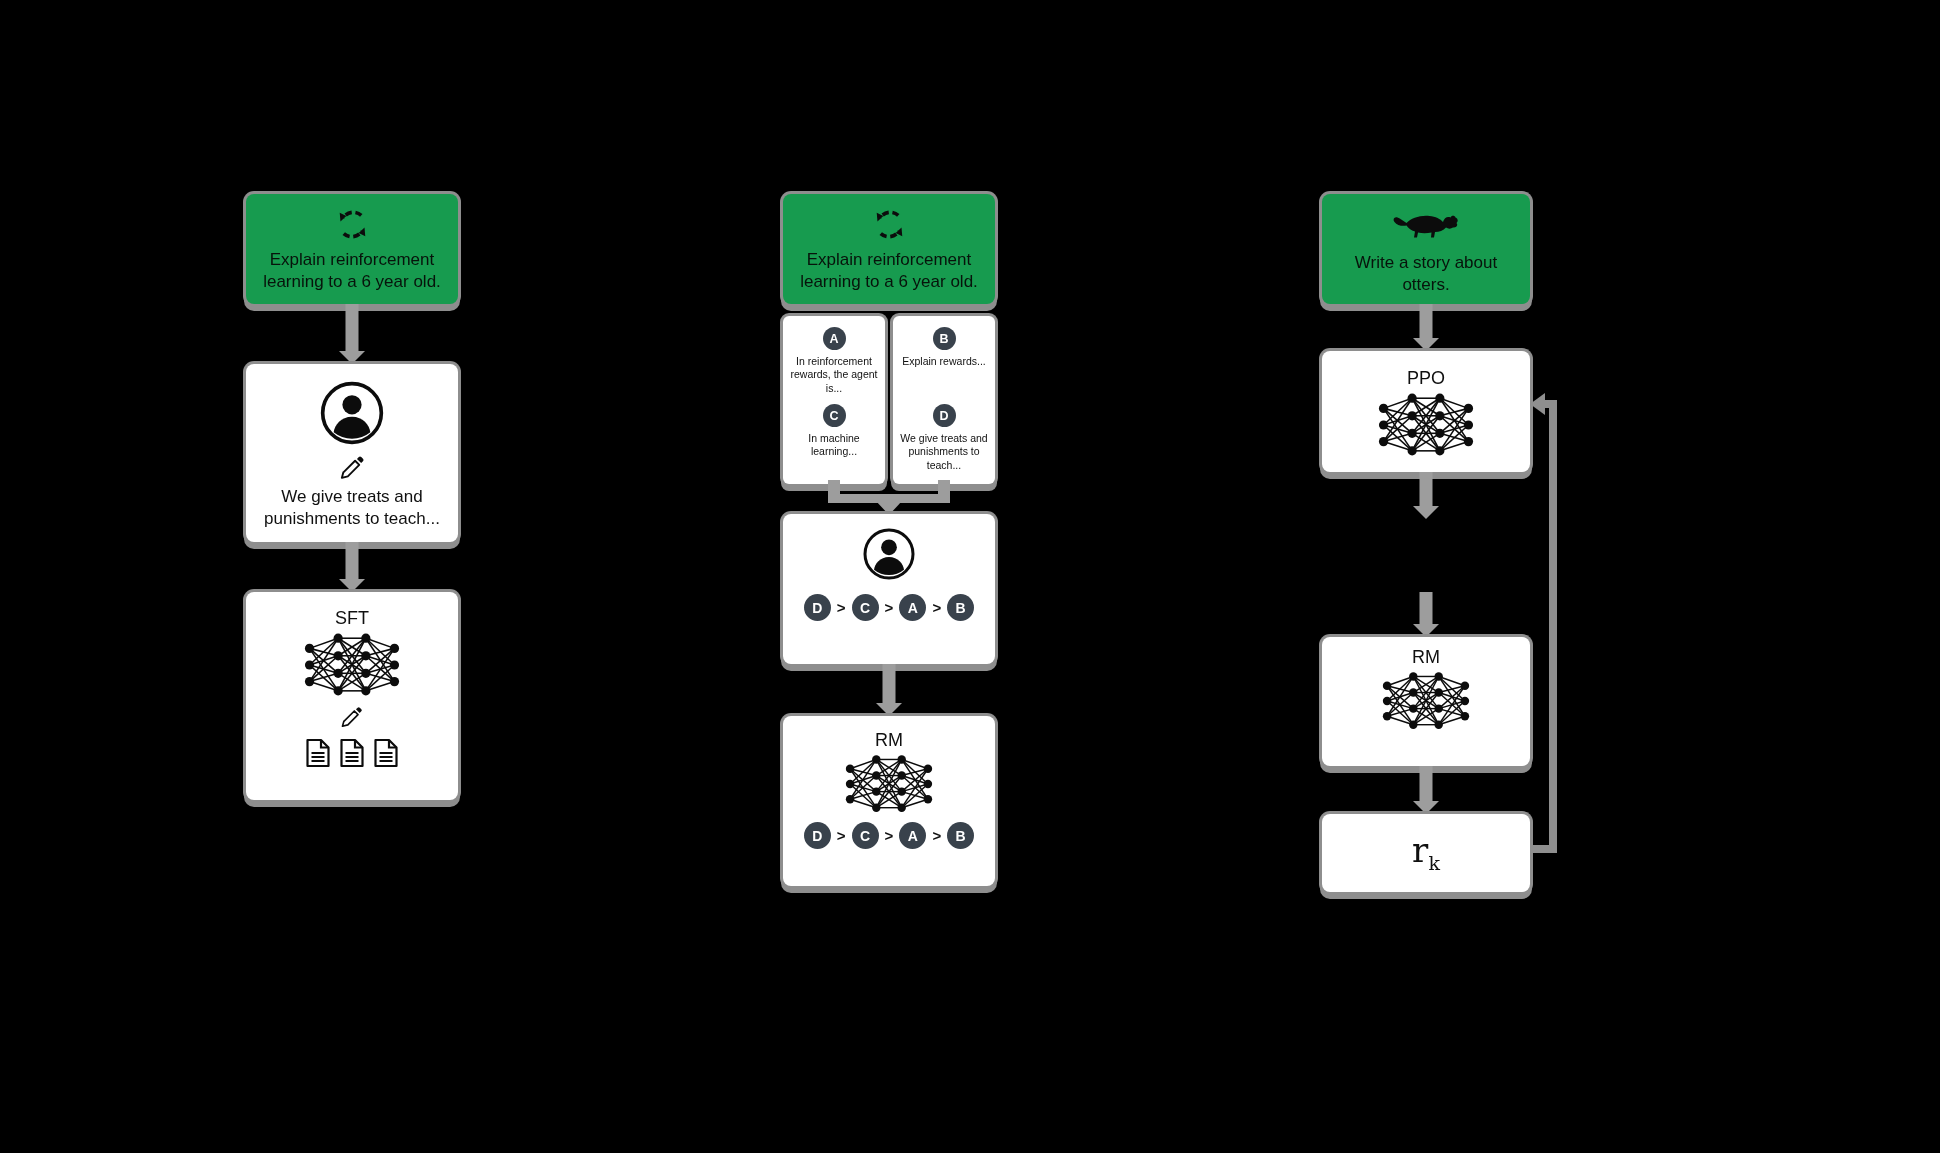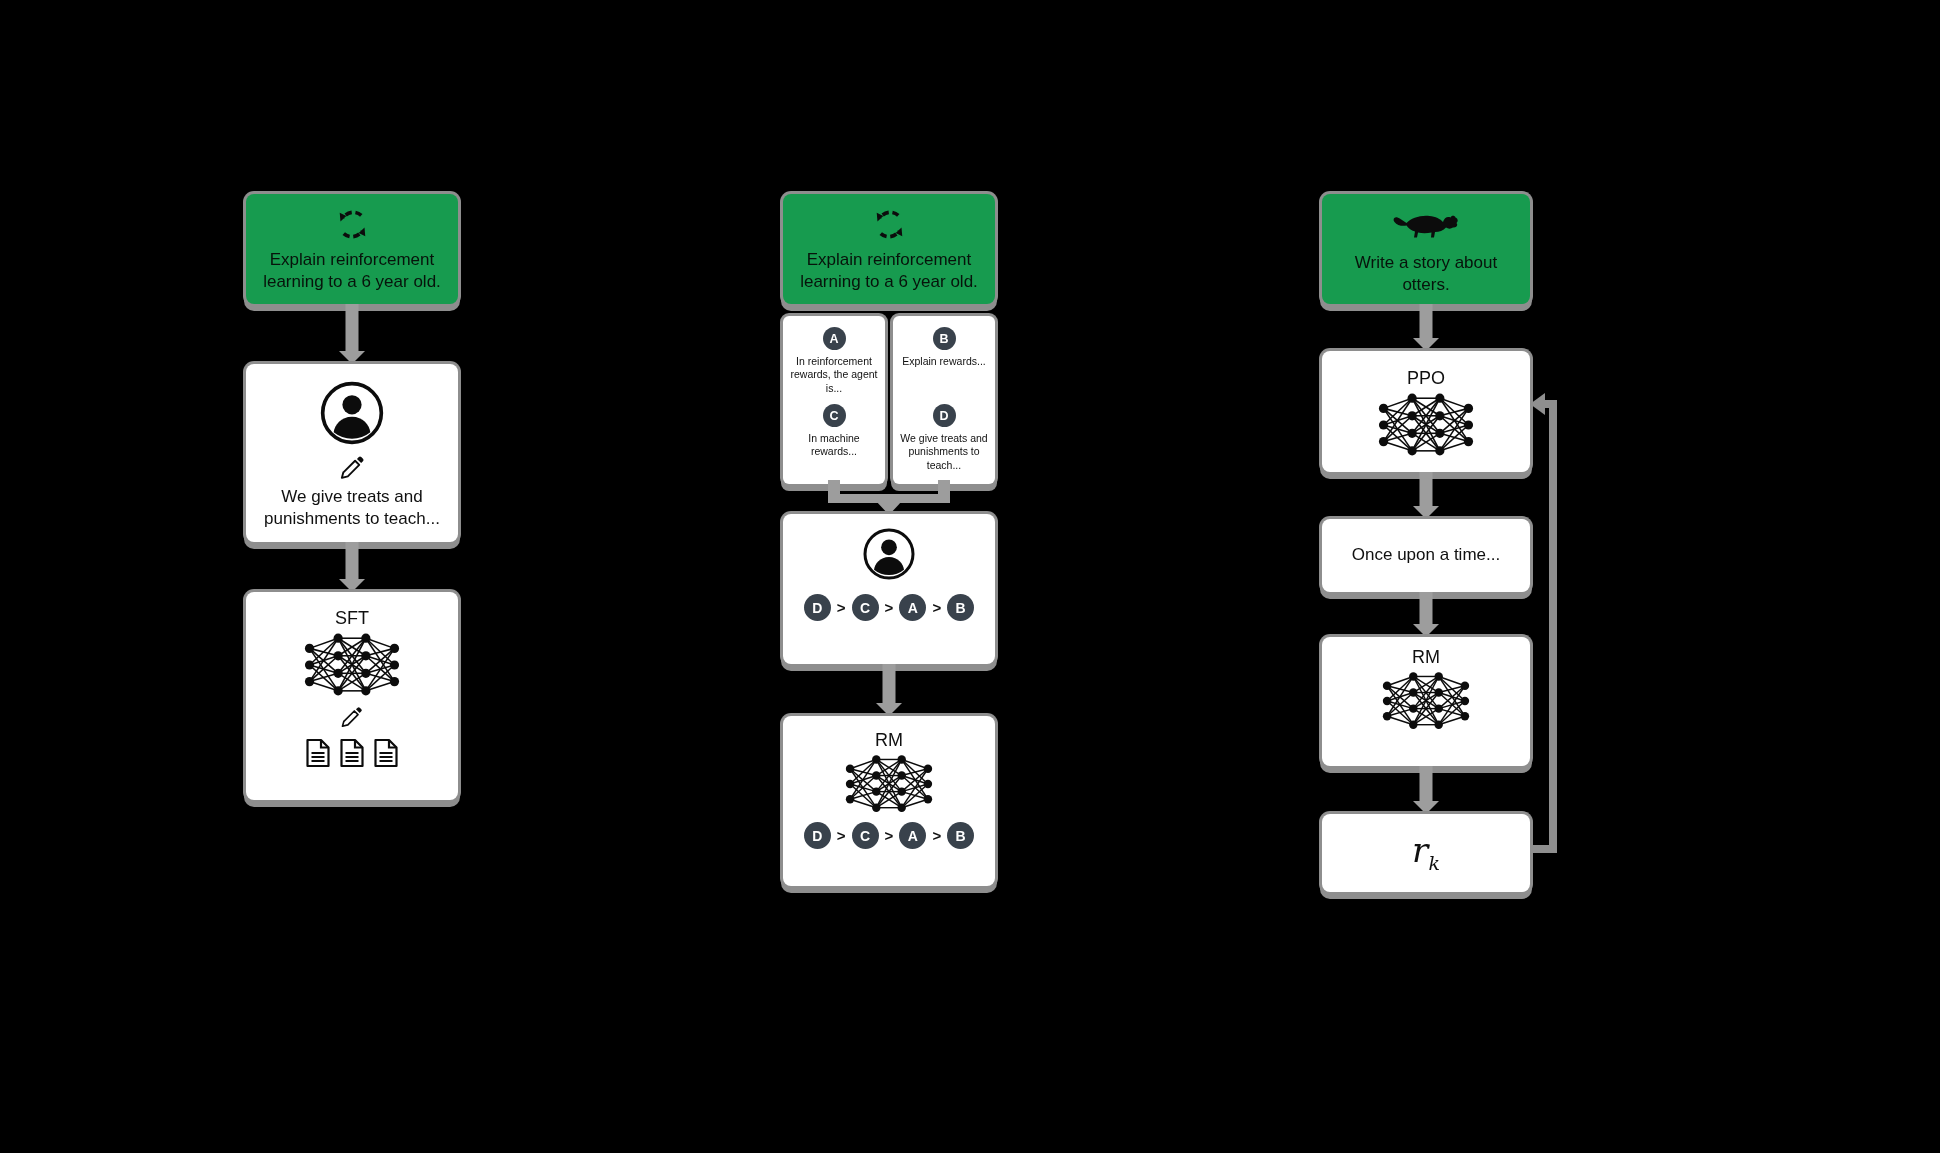--- a/index.html
+++ b/index.html
@@ -56,21 +56,21 @@
   .opt { display:flex; flex-direction:column; align-items:center; gap:5px; }
   .opt.second { position:absolute; top:88px; left:6px; right:6px; }
   .opt-text { font-size:10.5px; line-height:1.28; color:#101010; text-align:center; }
 
   .badge { width:27px; height:27px; border-radius:50%; background:#39424c; color:#fff; font-weight:700;
     font-size:14px; display:inline-flex; align-items:center; justify-content:center; }
   .badge.sm { width:23px; height:23px; font-size:12.5px; }
   .rank-row { display:flex; align-items:center; gap:2px; }
   .sep { color:#101010; font-weight:700; font-size:15px; margin:0 4px; }
 
-  .reward { font-family:"DejaVu Serif","Liberation Serif",serif; font-style:italic; color:#101010; font-size:34px; line-height:1; }
+  .reward { font-family:"DejaVu Serif","Liberation Serif",serif; color:#101010; font-size:34px; line-height:1; }
   .reward sub { font-size:19px; }
 </style>
 </head>
 <body>
 
 <div class="canvas">
 
   <svg width="0" height="0" style="position:absolute">
     <defs>
       <symbol id="sym-refresh" viewBox="0 0 48 48">
@@ -218,21 +218,21 @@
       <p class="prompt">Explain reinforcement learning to a 6 year old.</p>
     </div>
 
     <div class="card" style="left:0">
       <div class="opt">
         <span class="badge sm">A</span>
         <p class="opt-text">In reinforcement rewards, the agent is...</p>
       </div>
       <div class="opt second">
         <span class="badge sm">C</span>
-        <p class="opt-text">In machine rewards...</p>
+        <p class="opt-text">In machine learning...</p>
       </div>
     </div>
     <div class="card" style="right:0">
       <div class="opt">
         <span class="badge sm">B</span>
         <p class="opt-text">Explain rewards...</p>
       </div>
       <div class="opt second">
         <span class="badge sm">D</span>
         <p class="opt-text">We give treats and punishments to teach...</p>
@@ -414,23 +414,20 @@
             <circle cx="101" cy="57" r="5"></circle>
           </g>
         </svg>
     </div>
 
     <div class="varrow" style="top:468px;height:47px">
       <i class="stub"></i>
       <i class="head"></i>
     </div>
 
-    <div class="box white" style="top:515px;height:73px;justify-content:center">
-      <p class="body-text">Once upon a time...</p>
-    </div>
 
     <div class="varrow" style="top:588px;height:45px">
       <i class="stub"></i>
       <i class="head"></i>
     </div>
 
     <div class="box white" style="top:633px;height:129px;padding-top:10px">
       <p class="model-label">RM</p>
       <svg class="ic-net sm" viewBox="0 0 110 78">
           <g stroke="#0c0c0c" stroke-width="1.7">

